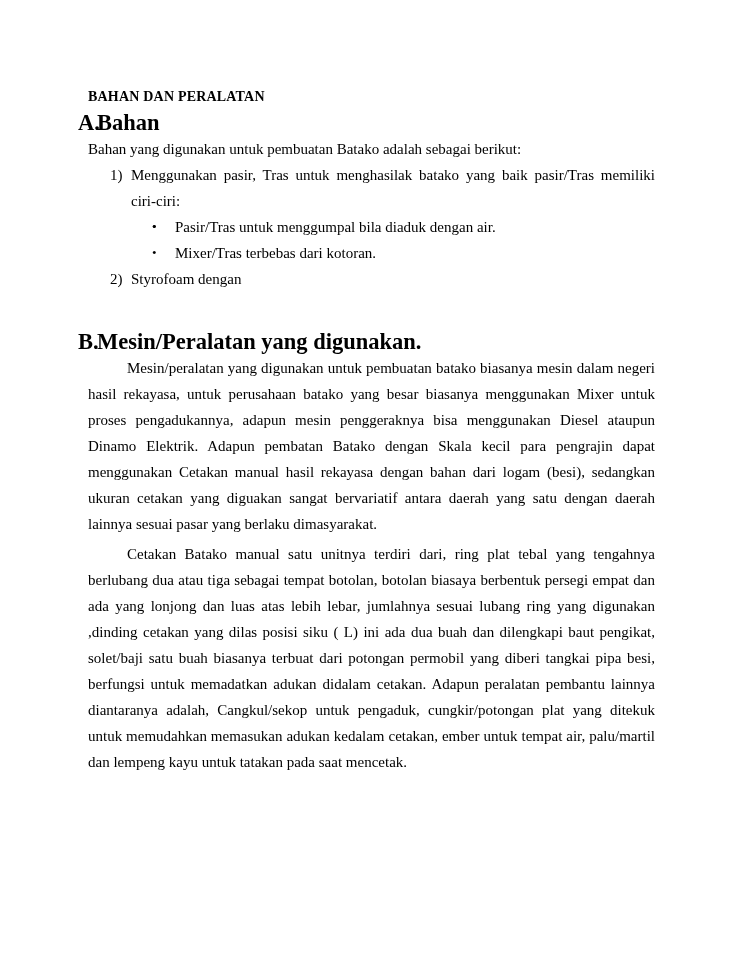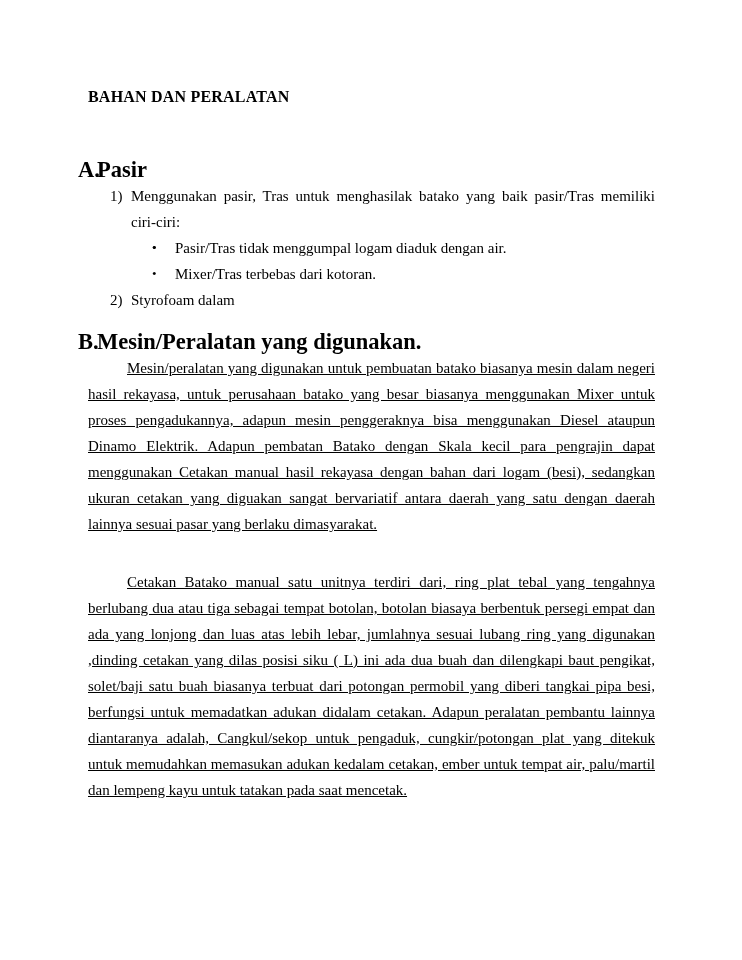--- a/index.html
+++ b/index.html
@@ -13,24 +13,23 @@
   }
   .page {
     width: 742px;
     height: 960px;
     background: #ffffff;
     padding: 84px 87px 40px 88px;
     font-size: 15px;
     line-height: 26px;
   }
   .doc-title {
-    font-size: 16px;
+    font-size: 14px;
     font-weight: bold;
     letter-spacing: 0.2px;
-    margin-bottom: 47px;
   }
   .section-heading {
     font-weight: bold;
     margin-left: -10px;
   }
   .section-heading .label {
     display: inline-block;
     width: 19px;
   }
   .intro {
@@ -51,64 +50,64 @@
     padding-left: 87px;
     text-align: left;
   }
   .bullet-item .bullet {
     position: absolute;
     left: 64px;
     top: 0;
     font-size: 13px;
   }
   .section-b-heading {
-    margin-top: 16px;
+    margin-top: 37px;
   }
   .body-para {
     text-align: justify;
     text-indent: 39px;
-    text-decoration: underline;
   }
   .para-2 {
-    margin-top: 32px;
+    margin-top: 4px;
   }
 </style>
 </head>
 <body>
 
 <div class="page">
 
   <h1 class="doc-title">BAHAN DAN PERALATAN</h1>
 
   <section>
     <h2 class="section-heading">
-      <span class="label">A.</span><span>Pasir</span>
+      <span class="label">A.</span><span>Bahan</span>
     </h2>
 
+    <p class="intro">Bahan yang digunakan untuk pembuatan Batako adalah sebagai berikut:</p>
 
     <div class="num-item">
       <span class="num">1)</span>
       <span>Menggunakan pasir, Tras untuk menghasilak batako yang baik pasir/Tras memiliki ciri-ciri:</span>
     </div>
 
     <div class="bullet-item">
       <span class="bullet">•</span>
     </div>
     <div class="bullet-item">
       <span class="bullet">•</span>
-      <span>Pasir/Tras tidak menggumpal logam diaduk dengan air.</span>
+      <span>Pasir/Tras untuk menggumpal bila diaduk dengan air.</span>
     </div>
     <div class="bullet-item">
       <span class="bullet">•</span>
       <span>Mixer/Tras terbebas dari kotoran.</span>
     </div>
 
     <div class="num-item">
       <span class="num">2)</span>
-      <span>Styrofoam dalam</span>
+      <span>Styrofoam dengan</span>
     </div>
   </section>
 
   <section>
     <h2 class="section-heading section-b-heading">
       <span class="label">B.</span><span>Mesin/Peralatan yang digunakan.</span>
     </h2>
 
     <p class="body-para">Mesin/peralatan yang digunakan untuk pembuatan batako biasanya mesin dalam negeri hasil rekayasa, untuk perusahaan batako yang besar biasanya menggunakan Mixer untuk proses pengadukannya, adapun mesin penggeraknya bisa menggunakan Diesel ataupun Dinamo Elektrik.  Adapun pembatan Batako dengan Skala kecil para pengrajin dapat menggunakan Cetakan manual hasil rekayasa dengan bahan dari logam (besi), sedangkan ukuran cetakan yang diguakan sangat bervariatif antara daerah yang satu dengan daerah lainnya sesuai pasar yang berlaku dimasyarakat.</p>
     <p class="body-para para-2">Cetakan Batako manual satu unitnya terdiri dari, ring plat tebal yang tengahnya berlubang dua atau tiga sebagai tempat botolan, botolan biasaya berbentuk persegi empat dan ada yang lonjong dan luas atas lebih lebar, jumlahnya sesuai lubang ring yang digunakan ,dinding cetakan yang dilas posisi siku ( L) ini ada dua buah dan dilengkapi baut pengikat, solet/baji satu buah biasanya terbuat dari potongan permobil yang diberi tangkai pipa besi, berfungsi untuk memadatkan adukan didalam cetakan. Adapun peralatan pembantu lainnya diantaranya adalah, Cangkul/sekop untuk pengaduk, cungkir/potongan plat yang ditekuk untuk memudahkan memasukan adukan kedalam cetakan, ember untuk tempat air, palu/martil dan lempeng kayu untuk tatakan pada saat mencetak.</p>

